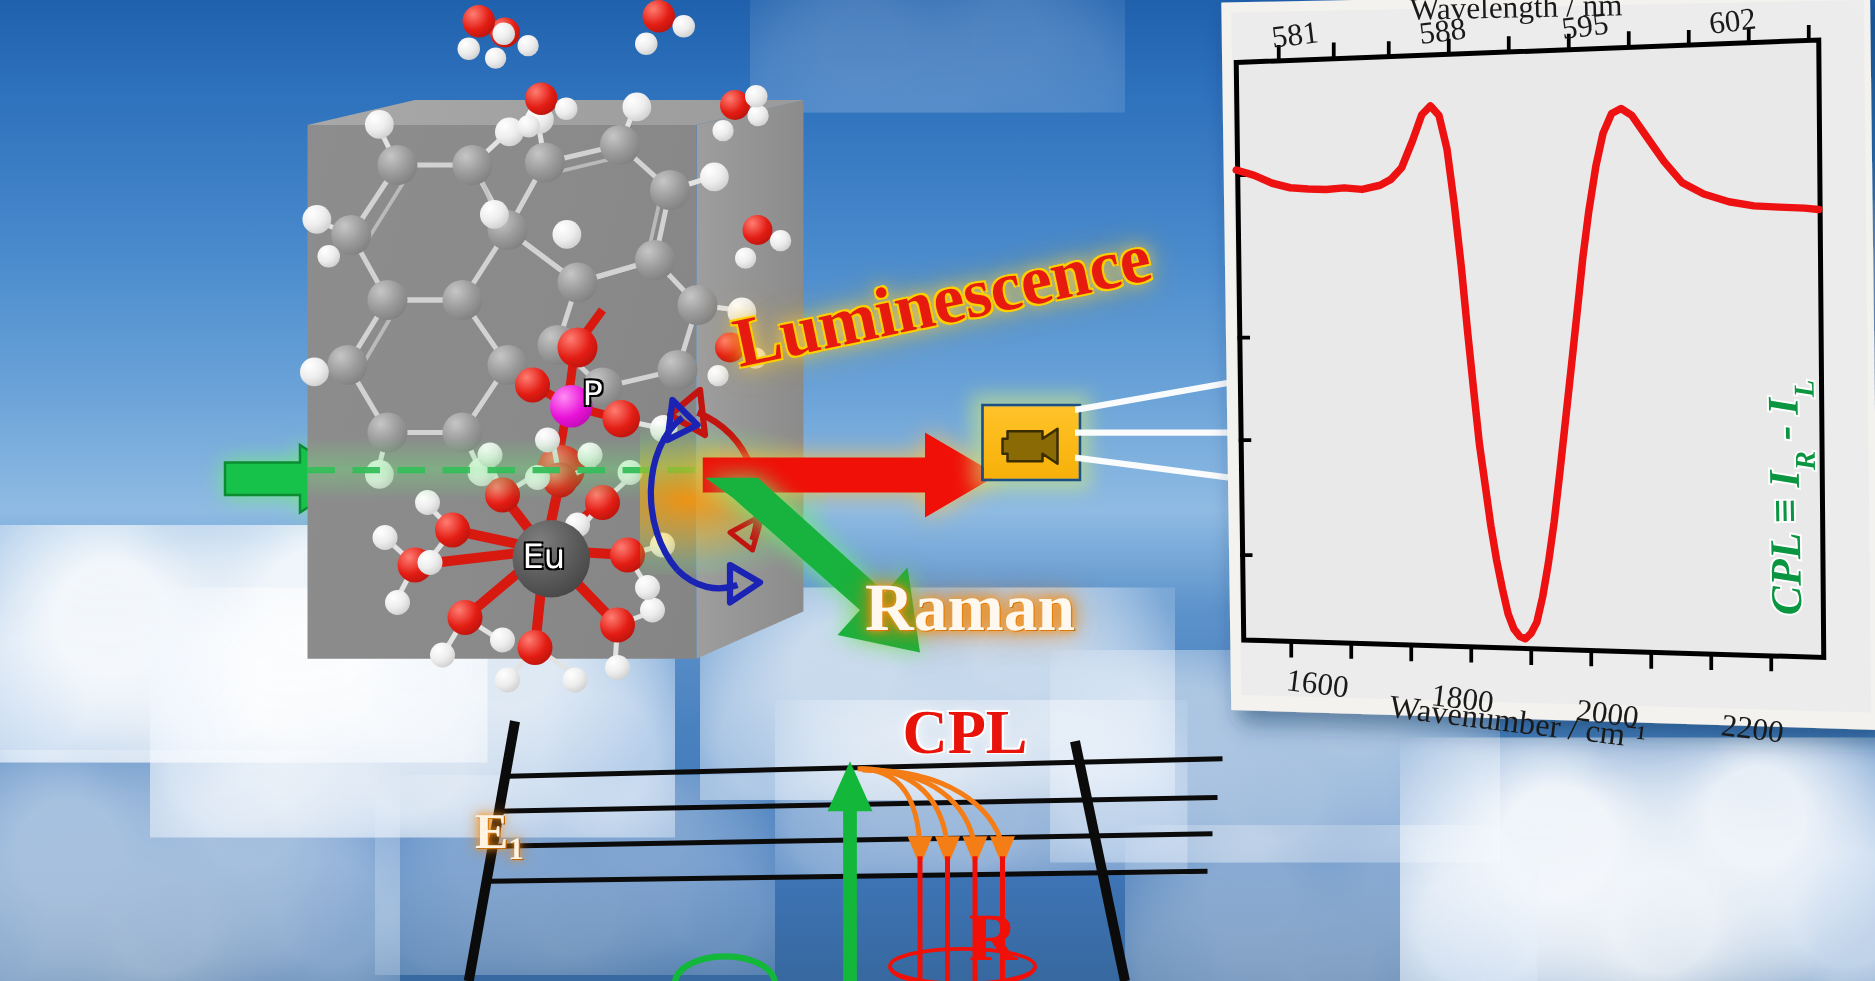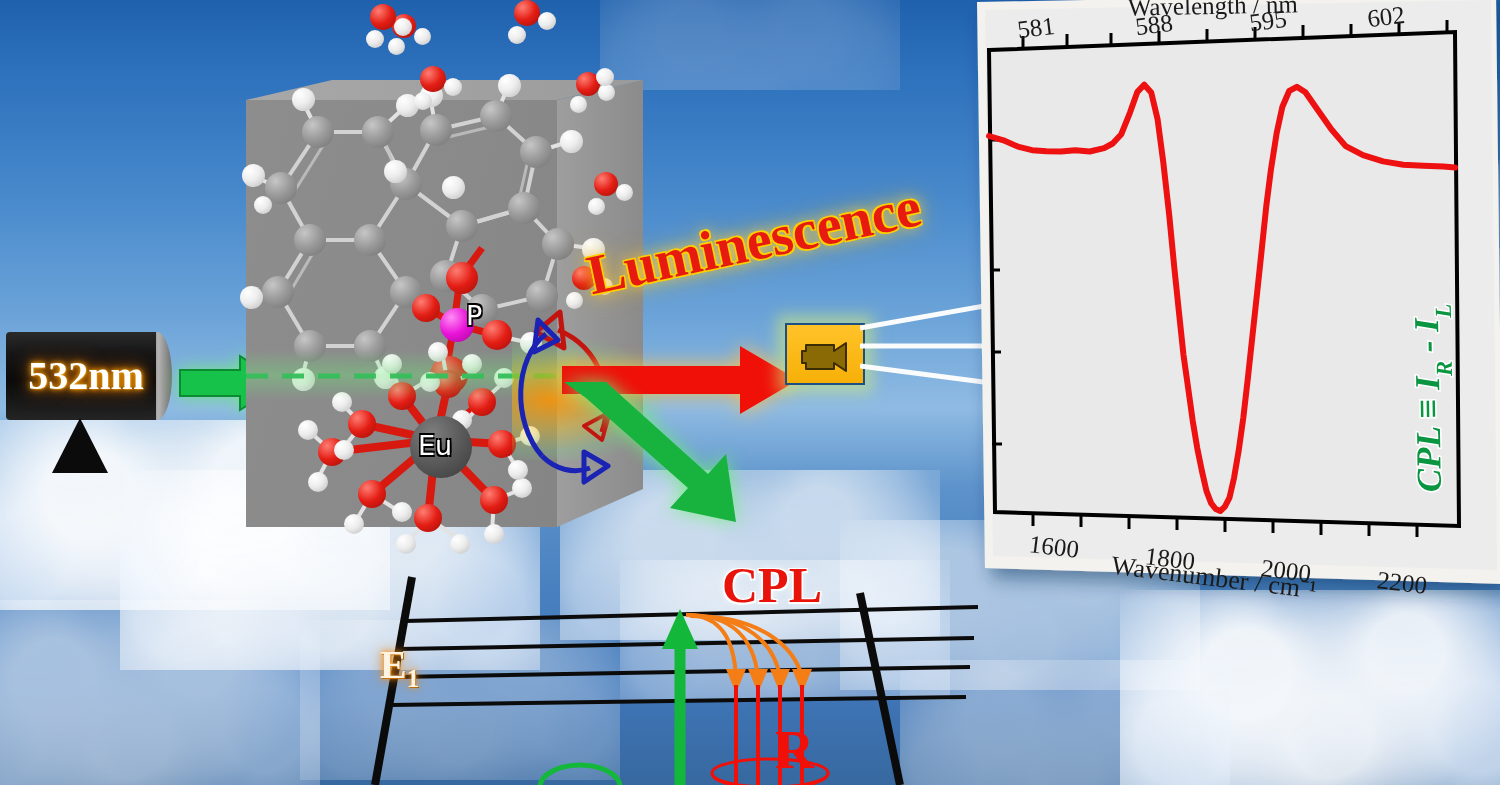--- a/index.html
+++ b/index.html
@@ -159,26 +159,20 @@
     <div class="frost" style="left:840px; top:520px; width:360px; height:170px; opacity:.55;"></div>
     <div class="frost" style="left:1120px; top:590px; width:420px; height:210px; opacity:.95;"></div>
     <div class="frost" style="left:620px; top:560px; width:330px; height:140px; opacity:.5;"></div>
     <div class="frost" style="left:-60px; top:600px; width:380px; height:200px; opacity:.55;"></div>
     <div class="frost" style="left:300px; top:620px; width:320px; height:160px; opacity:.35;"></div>
     <div class="frost" style="left:900px; top:660px; width:330px; height:150px; opacity:.4;"></div>
     <div class="frost" style="left:1300px; top:160px; width:230px; height:130px; opacity:.35;"></div>
     <div class="frost" style="left:600px; top:0px; width:300px; height:90px; opacity:.2;"></div>
   </div>
 
-  <div id="laser">
-    <div class="laser-cap"></div>
-    <div class="laser-body"></div>
-    <div class="laser-text">532nm</div>
-    <div class="laser-stand"></div>
-  </div>
 
   <svg style="position:absolute;left:178px;top:352px;" width="110" height="62" class="glow-green">
     <path d="M2,18 L62,18 L62,4 L104,31 L62,58 L62,44 L2,44 Z" fill="#17c24a" stroke="#0c8c32" stroke-width="2"></path>
   </svg>
 
   <div id="cuvette">
     <div class="cube-right"></div>
     <div class="cube-lid"></div>
     <div class="cube-front"></div>
 
@@ -387,20 +381,21 @@
 
   <svg style="position:absolute;left:562px;top:340px;" width="240" height="80" class="glow-red">
     <path d="M0,26 L178,26 L178,6 L236,40 L178,74 L178,54 L0,54 Z" fill="#f01008"></path>
   </svg>
 
   <svg style="position:absolute;left:558px;top:382px;" width="190" height="145" class="glow-green">
     <path d="M6,0 L48,0 L150,92 L168,72 L178,140 L112,126 L130,106 L28,16 Z" fill="#18b33e"></path>
   </svg>
 
   <div class="lbl" id="lbl-lum">Luminescence</div>
+  <div class="lbl" id="lbl-raman">Raman</div>
 
   <div id="detector">
     <svg class="cam-icon" width="56" height="32">
       <path d="M2,10 L6,10 L6,4 L34,4 L34,10 L46,2 L46,30 L34,22 L34,28 L6,28 L6,22 L2,22 Z" fill="#8a6a05" stroke="#3a2d02" stroke-width="2" stroke-linejoin="round"></path>
     </svg>
   </div>
 
   <svg style="position:absolute;left:860px;top:280px;" width="240" height="130">
     <line x1="0" y1="48" x2="215" y2="10" stroke="#ffffff" stroke-width="5" opacity=".96"></line>
     <line x1="0" y1="66" x2="215" y2="66" stroke="#ffffff" stroke-width="5" opacity=".96"></line>

